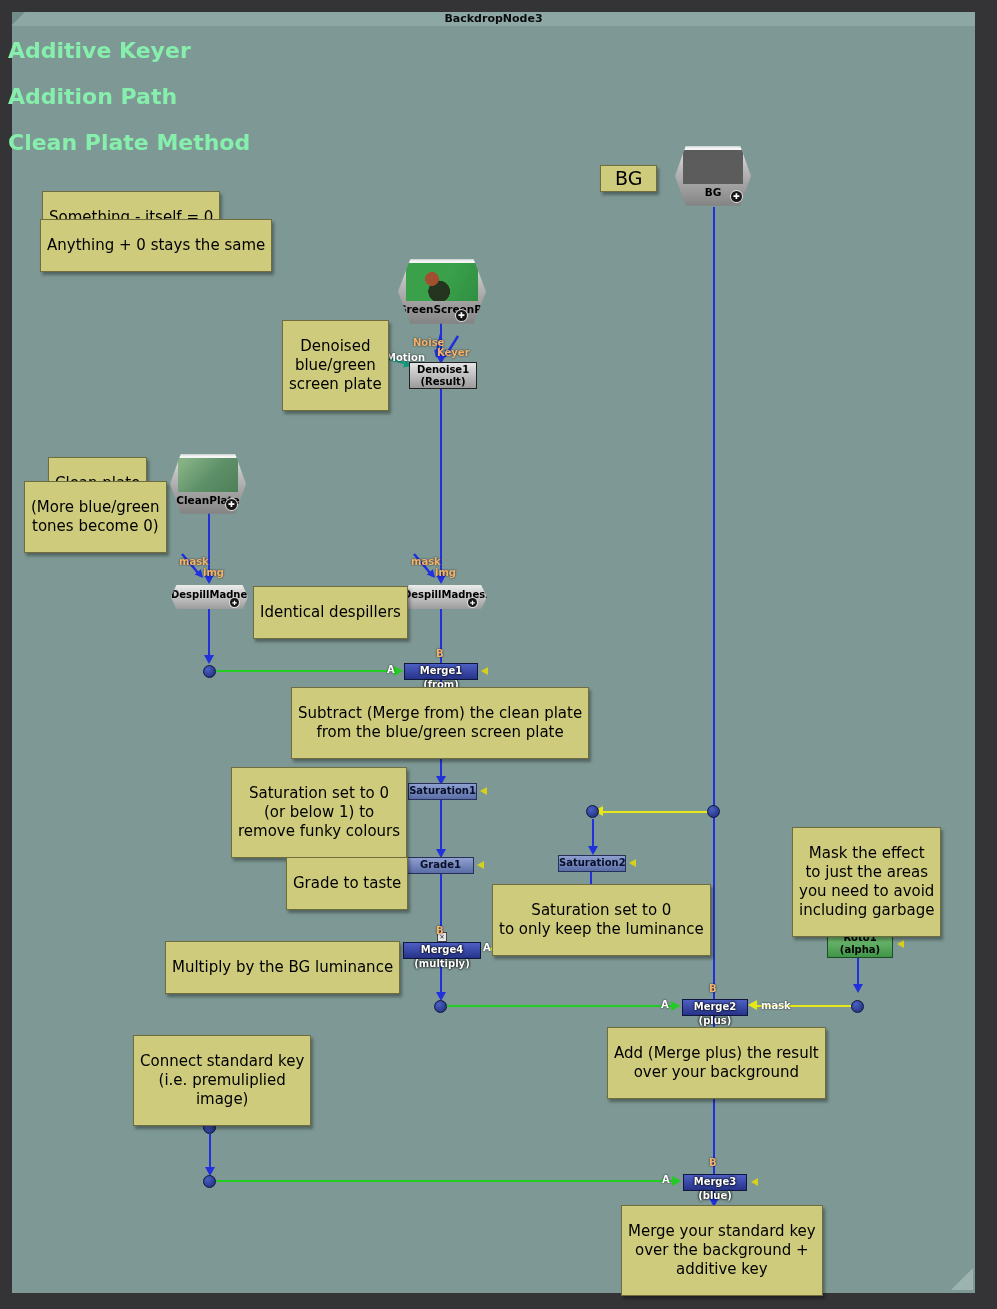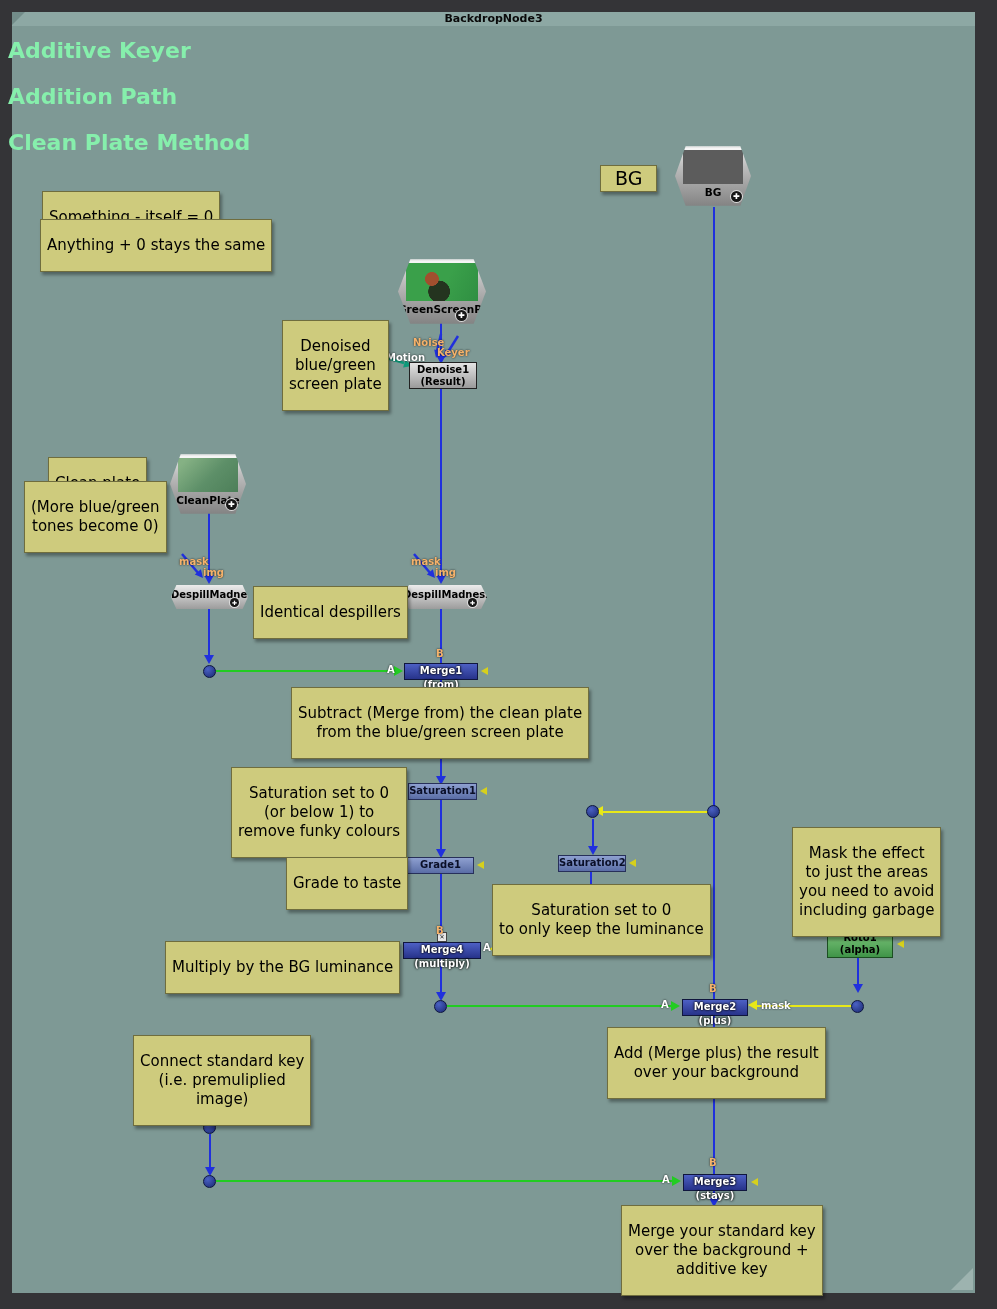--- a/index.html
+++ b/index.html
@@ -205,21 +205,21 @@
 
   <div class="node merge" style="left:403px;top:942px;width:78px;height:17px;">Merge4 (multiply)</div>
   <div class="masksq" style="left:437px;top:932px;">✕</div>
 
   <div class="node roto" style="left:827px;top:930px;width:66px;height:28px;">Roto1
 (alpha)</div>
   <div class="ind" style="left:897px;top:940px;"></div>
 
   <div class="node merge" style="left:682px;top:999px;width:66px;height:17px;">Merge2 (plus)</div>
 
-  <div class="node merge" style="left:683px;top:1174px;width:64px;height:17px;">Merge3 (stays)</div>
+  <div class="node merge" style="left:683px;top:1174px;width:64px;height:17px;">Merge3 (blue)</div>
   <div class="ind" style="left:751px;top:1178px;"></div>
 
   <div class="plabel ol" style="left:436px;top:648px;">B</div>
   <div class="plabel wl" style="left:387px;top:664px;">A</div>
   <div class="plabel ol" style="left:436px;top:925px;">B</div>
   <div class="plabel wl" style="left:483px;top:942px;">A</div>
   <div class="plabel ol" style="left:709px;top:983px;">B</div>
   <div class="plabel wl" style="left:661px;top:999px;">A</div>
   <div class="plabel wl" style="left:761px;top:1000px;">mask</div>
   <div class="plabel ol" style="left:709px;top:1157px;">B</div>

